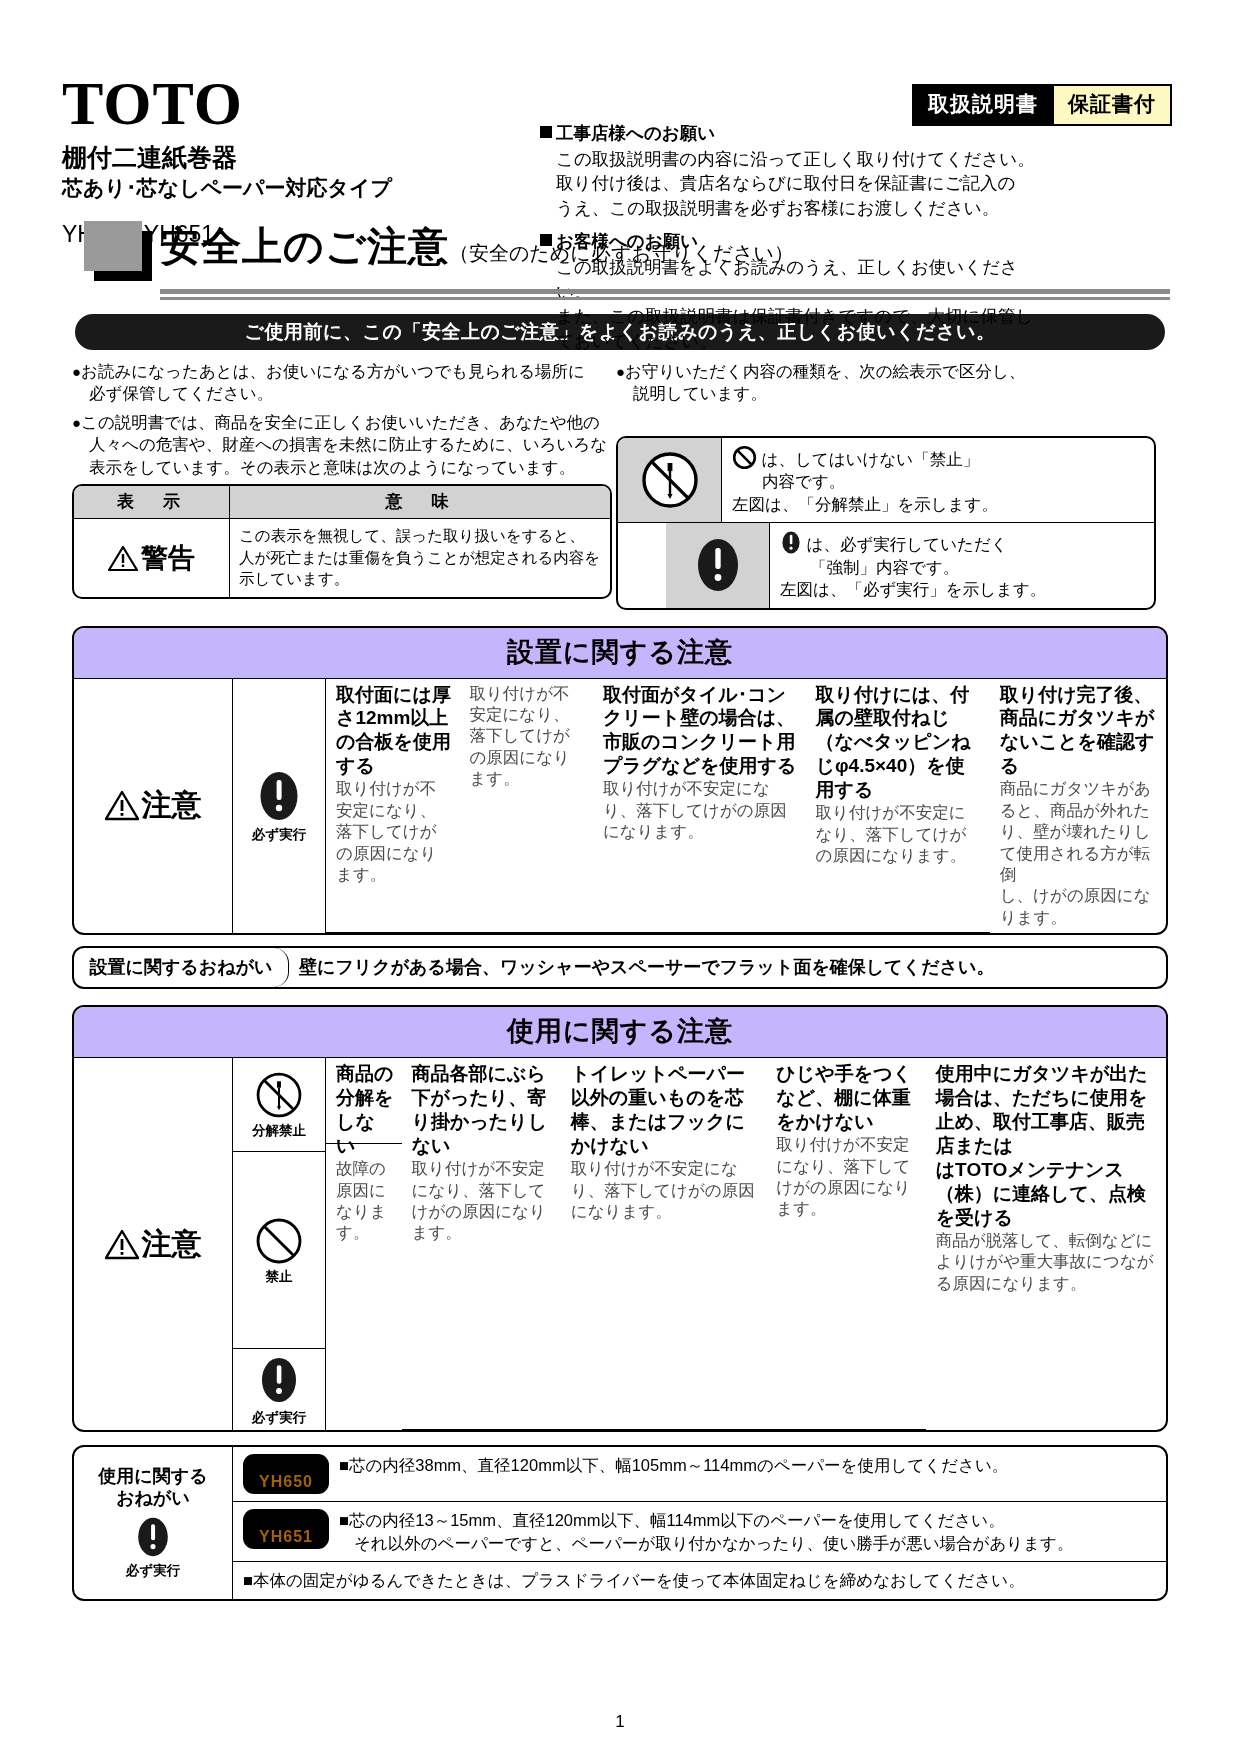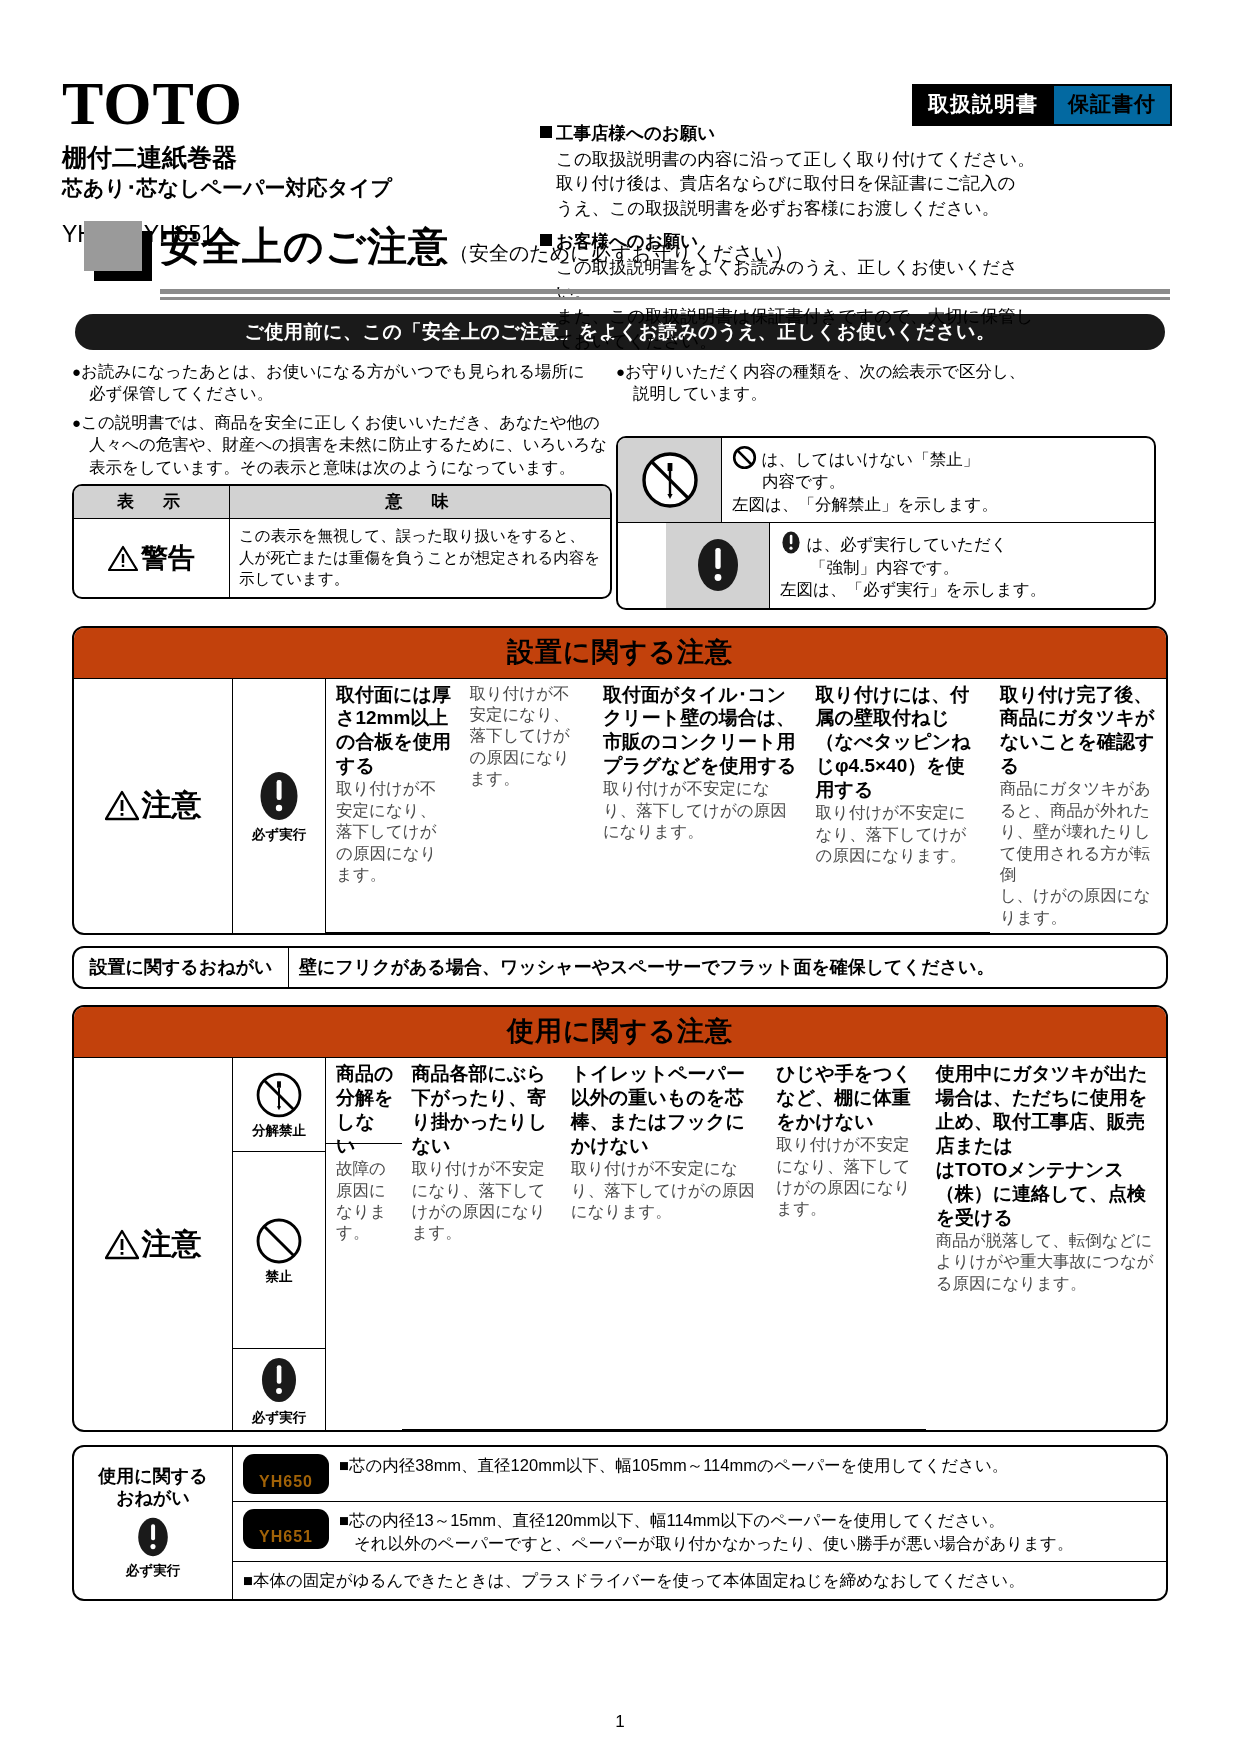--- a/index.html
+++ b/index.html
@@ -17,21 +17,21 @@
     font-family:"Liberation Serif","DejaVu Serif",serif;
     font-size:62px;font-weight:bold;letter-spacing:1px;line-height:1;
   }
   .brand-title{font-size:25px;font-weight:bold;letter-spacing:0px;margin-top:10px;line-height:1.1;}
   .brand-sub{font-size:21px;font-weight:bold;margin-top:4px;line-height:1.1;}
   .brand-model{font-size:23px;margin-top:22px;letter-spacing:0px;}
 
   .doc-tags{position:absolute;right:68px;top:84px;display:flex;border:2px solid #000;}
   .doc-tag{font-size:21px;font-weight:bold;padding:4px 14px 6px 14px;letter-spacing:1px;}
   .doc-tag.inv{background:#000;color:#fff;}
-  .doc-tag.plain{background:#0369a1;color:#000;border-left:2px solid #000;font-family:Liberation Mono, monospace;}
+  .doc-tag.plain{background:#fef9c3;color:#000;border-left:2px solid #000;font-family:Liberation Mono, monospace;}
 
   .notices{position:absolute;left:540px;top:122px;width:500px;}
   .notice-head{font-size:17.5px;font-weight:bold;line-height:1.35;}
   .notice-head .sq{display:inline-block;width:12px;height:12px;background:#000;margin-right:4px;vertical-align:1px;}
   .notice-body{font-size:17.5px;line-height:1.42;margin-left:16px;margin-top:1px;}
   .notice-blk{margin-bottom:9px;}
 
   
   .safety-head{position:relative;height:66px;margin-top:6px;}
   .safety-sq{position:absolute;left:84px;top:0px;width:58px;height:50px;background:#9a9a9a;}
@@ -68,36 +68,36 @@
 
   
   .pg-row{display:flex;border-bottom:1.5px solid #000;}
   .pg-row:last-child{border-bottom:none;margin-left:48px;}
   .pg-ico{width:103px;background:#d2d2d2;display:flex;align-items:center;justify-content:center;border-right:1.5px solid #000;padding:6px 0;}
   .pg-txt{flex:1;font-size:16.5px;line-height:1.36;padding:7px 6px 7px 10px;}
   .pg-txt .ind{display:block;margin-left:30px;}
 
   
   .bigtable{border:2.5px solid #000;border-radius:12px;overflow:hidden;margin:16px auto 0 auto;width:1092px;background:#fff;}
-  .bt-title{background:#c2410c;text-align:center;font-size:27px;font-weight:bold;padding:6px 0 8px;border-bottom:1.5px solid #000;letter-spacing:1px;}
+  .bt-title{background:#c4b5fd;text-align:center;font-size:27px;font-weight:bold;padding:6px 0 8px;border-bottom:1.5px solid #000;letter-spacing:1px;}
   .bt-body{display:flex;}
   .bt-left{width:158px;display:flex;align-items:center;justify-content:center;border-right:1.5px solid #000;font-size:30px;font-weight:bold;}
   .bt-icons{width:92px;border-right:1.5px solid #000;display:flex;flex-direction:column;}
   .bt-rows{flex:1;display:flex;flex-direction:row;}
   .bt-rowcell{border-bottom:1.5px solid #000;padding:4px 8px 5px 10px;}
   .bt-rowcell:last-child{border-bottom:none;}
   .rc-title{font-size:19px;font-weight:bold;line-height:1.26;}
   .rc-sub{font-size:16.5px;line-height:1.3;color:#4a4a4a;}
   .ic-cell{display:flex;flex-direction:column;align-items:center;justify-content:center;border-bottom:1.5px solid #000;padding:4px 0 3px;}
   .ic-cell:last-child{border-bottom:none;}
   .ic-label{font-size:13.5px;font-weight:bold;margin-top:2px;}
 
   
   .reqbar{border:2.5px solid #000;border-radius:12px;margin:11px auto 0 auto;width:1092px;display:flex;align-items:stretch;background:#fff;}
-  .reqbar .lbl{width:214px;font-size:18px;font-weight:bold;text-align:center;padding:7px 0 8px;border-right:1.5px solid #000;display:flex;align-items:center;justify-content:center;}
+  .reqbar .lbl{width:214px;font-size:18px;font-weight:bold;text-align:center;padding:7px 0 8px;border-right:1.5px solid #000;display:flex;align-items:center;justify-content:center;border-radius:15px;}
   .reqbar .txt{flex:1;font-size:18px;font-weight:bold;padding:7px 0 8px 10px;display:flex;align-items:center;}
 
   
   .bottombox{border:2.5px solid #000;border-radius:12px;margin:13px auto 0 auto;width:1092px;display:flex;background:#fff;}
   .bb-left{width:158px;border-right:1.5px solid #000;display:flex;flex-direction:column;align-items:center;justify-content:center;padding:6px 0;}
   .bb-left .t1{font-size:18px;font-weight:bold;line-height:1.22;text-align:center;}
   .bb-left .t2{font-size:13.5px;font-weight:bold;margin-top:2px;}
   .bb-right{flex:1;display:flex;flex-direction:column;}
   .bb-row{display:flex;align-items:flex-start;border-bottom:1.5px solid #000;padding:7px 8px 7px 10px;}
   .bb-row:last-child{border-bottom:none;}

